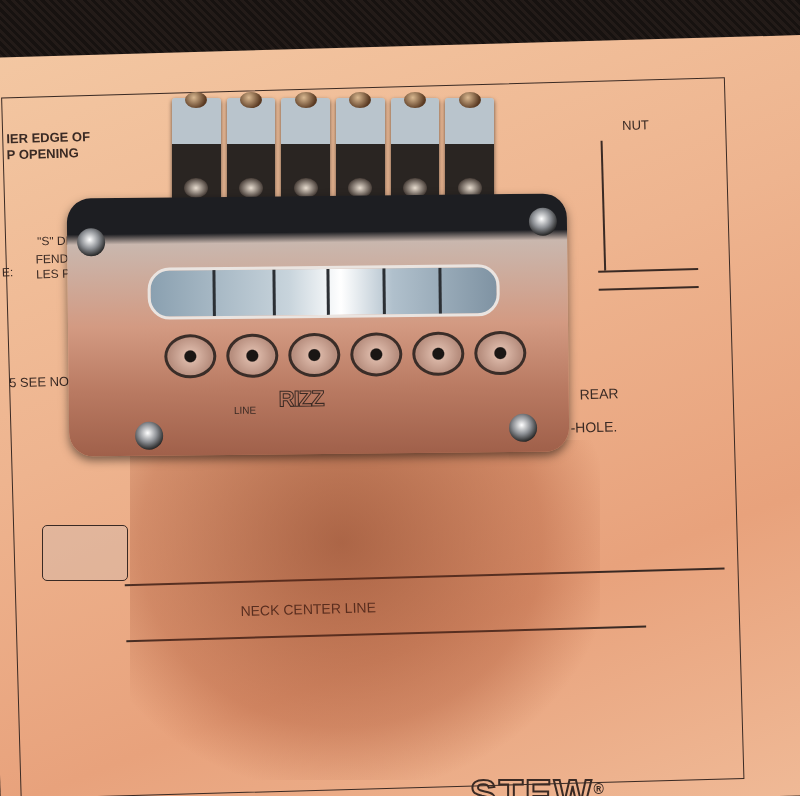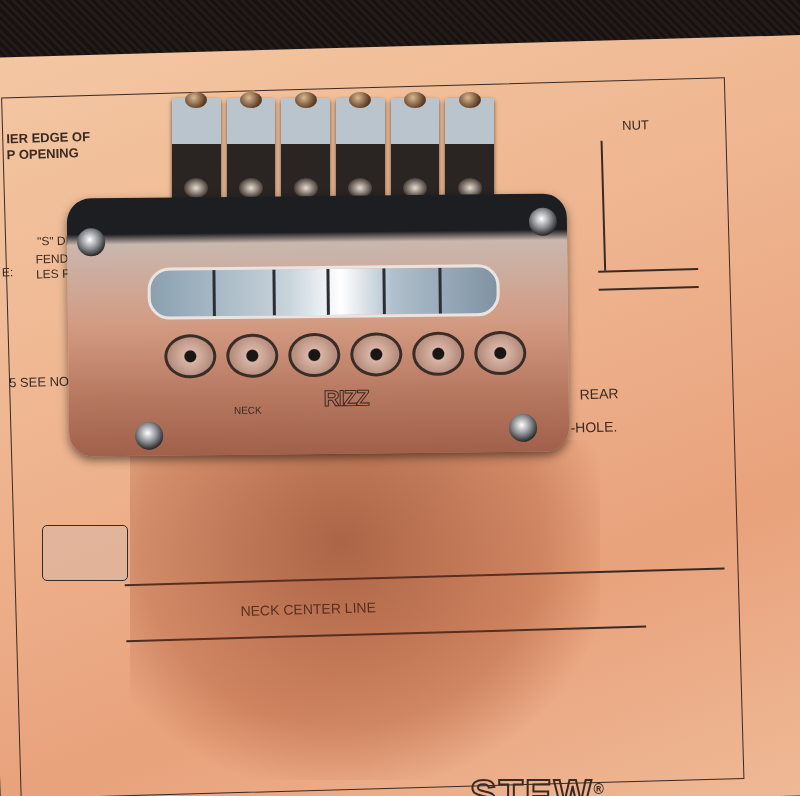--- a/index.html
+++ b/index.html
@@ -13,21 +13,21 @@
   .saddles{position:absolute;left:172px;top:98px;width:322px;height:110px;display:flex;gap:6px;}
   .saddle{flex:1;background:linear-gradient(#b9c4cc 0 42%,#2a2522 42% 100%);border-radius:3px;position:relative;box-shadow:0 2px 4px rgba(0,0,0,.6);}
   .screw{position:absolute;left:50%;top:-6px;width:22px;height:16px;margin-left:-11px;border-radius:50%;background:radial-gradient(circle at 40% 35%,#d9b890,#5a3a22 70%);}
   .hole{position:absolute;left:50%;bottom:10px;width:24px;height:20px;margin-left:-12px;border-radius:50%;background:radial-gradient(#e8ddd0,#4a403a 70%);}
   .plate{position:absolute;left:68px;top:196px;width:500px;height:258px;border-radius:24px;background:linear-gradient(180deg,#1d1e22 0 14%,#c9b7ae 18%,#d39a82 50%,#b97a62 75%,#a0604a 100%);box-shadow:0 4px 10px rgba(0,0,0,.5);transform:rotate(-.6deg);}
   .window{position:absolute;left:80px;top:70px;width:346px;height:46px;border-radius:22px;border:3px solid #eae4e0;background:linear-gradient(90deg,#8aa0b0,#c8d4dc 40%,#ffffff 55%,#b0c0cc 70%,#7f93a3);overflow:hidden;}
   .window i{position:absolute;top:0;bottom:0;width:3px;background:#2b2f34;}
   .adj-row{position:absolute;left:96px;top:137px;display:flex;gap:10px;}
   .adj{width:46px;height:38px;border-radius:50%;border:3px solid #3a2d28;background:radial-gradient(circle,#1a1614 0 18%,#d8b4a4 22%,#b78e7e 70%);}
   .corner{position:absolute;width:28px;height:28px;border-radius:50%;background:radial-gradient(circle at 45% 40%,#ffffff,#8c8f94 40%,#222 75%);}
-  .logo{position:absolute;left:210px;top:190px;font-size:22px;font-weight:bold;color:transparent;-webkit-text-stroke:1px #3a2a24;letter-spacing:-1px;margin-left:45px;}
+  .logo{position:absolute;left:210px;top:190px;font-size:22px;font-weight:bold;color:transparent;-webkit-text-stroke:1px #3a2a24;letter-spacing:-1px;}
   .neck-label{position:absolute;left:165px;top:208px;font-size:10px;color:#3a2a24;}
   .neckplate{position:absolute;left:42px;top:525px;width:84px;height:54px;border:1.6px solid #3a2a24;border-radius:5px;background:rgba(210,190,180,.4);}
   .ohm{position:absolute;left:470px;top:772px;font-size:40px;font-weight:bold;color:transparent;-webkit-text-stroke:2px #3a2a24;letter-spacing:2px;}
 </style>
 </head>
 <body>
 
 <div class="mat"></div>
 
 <div class="paper">
@@ -96,15 +96,15 @@
       <i style="left:288px"></i>
   </div>
   <div class="adj-row">
     <div class="adj"></div>
     <div class="adj"></div>
     <div class="adj"></div>
     <div class="adj"></div>
     <div class="adj"></div>
     <div class="adj"></div>
   </div>
-  <div class="neck-label">NECK</div>
+  <div class="neck-label">LINE</div>
   <div class="logo">RIZZ</div>
 </div>
 
 </body></html>

